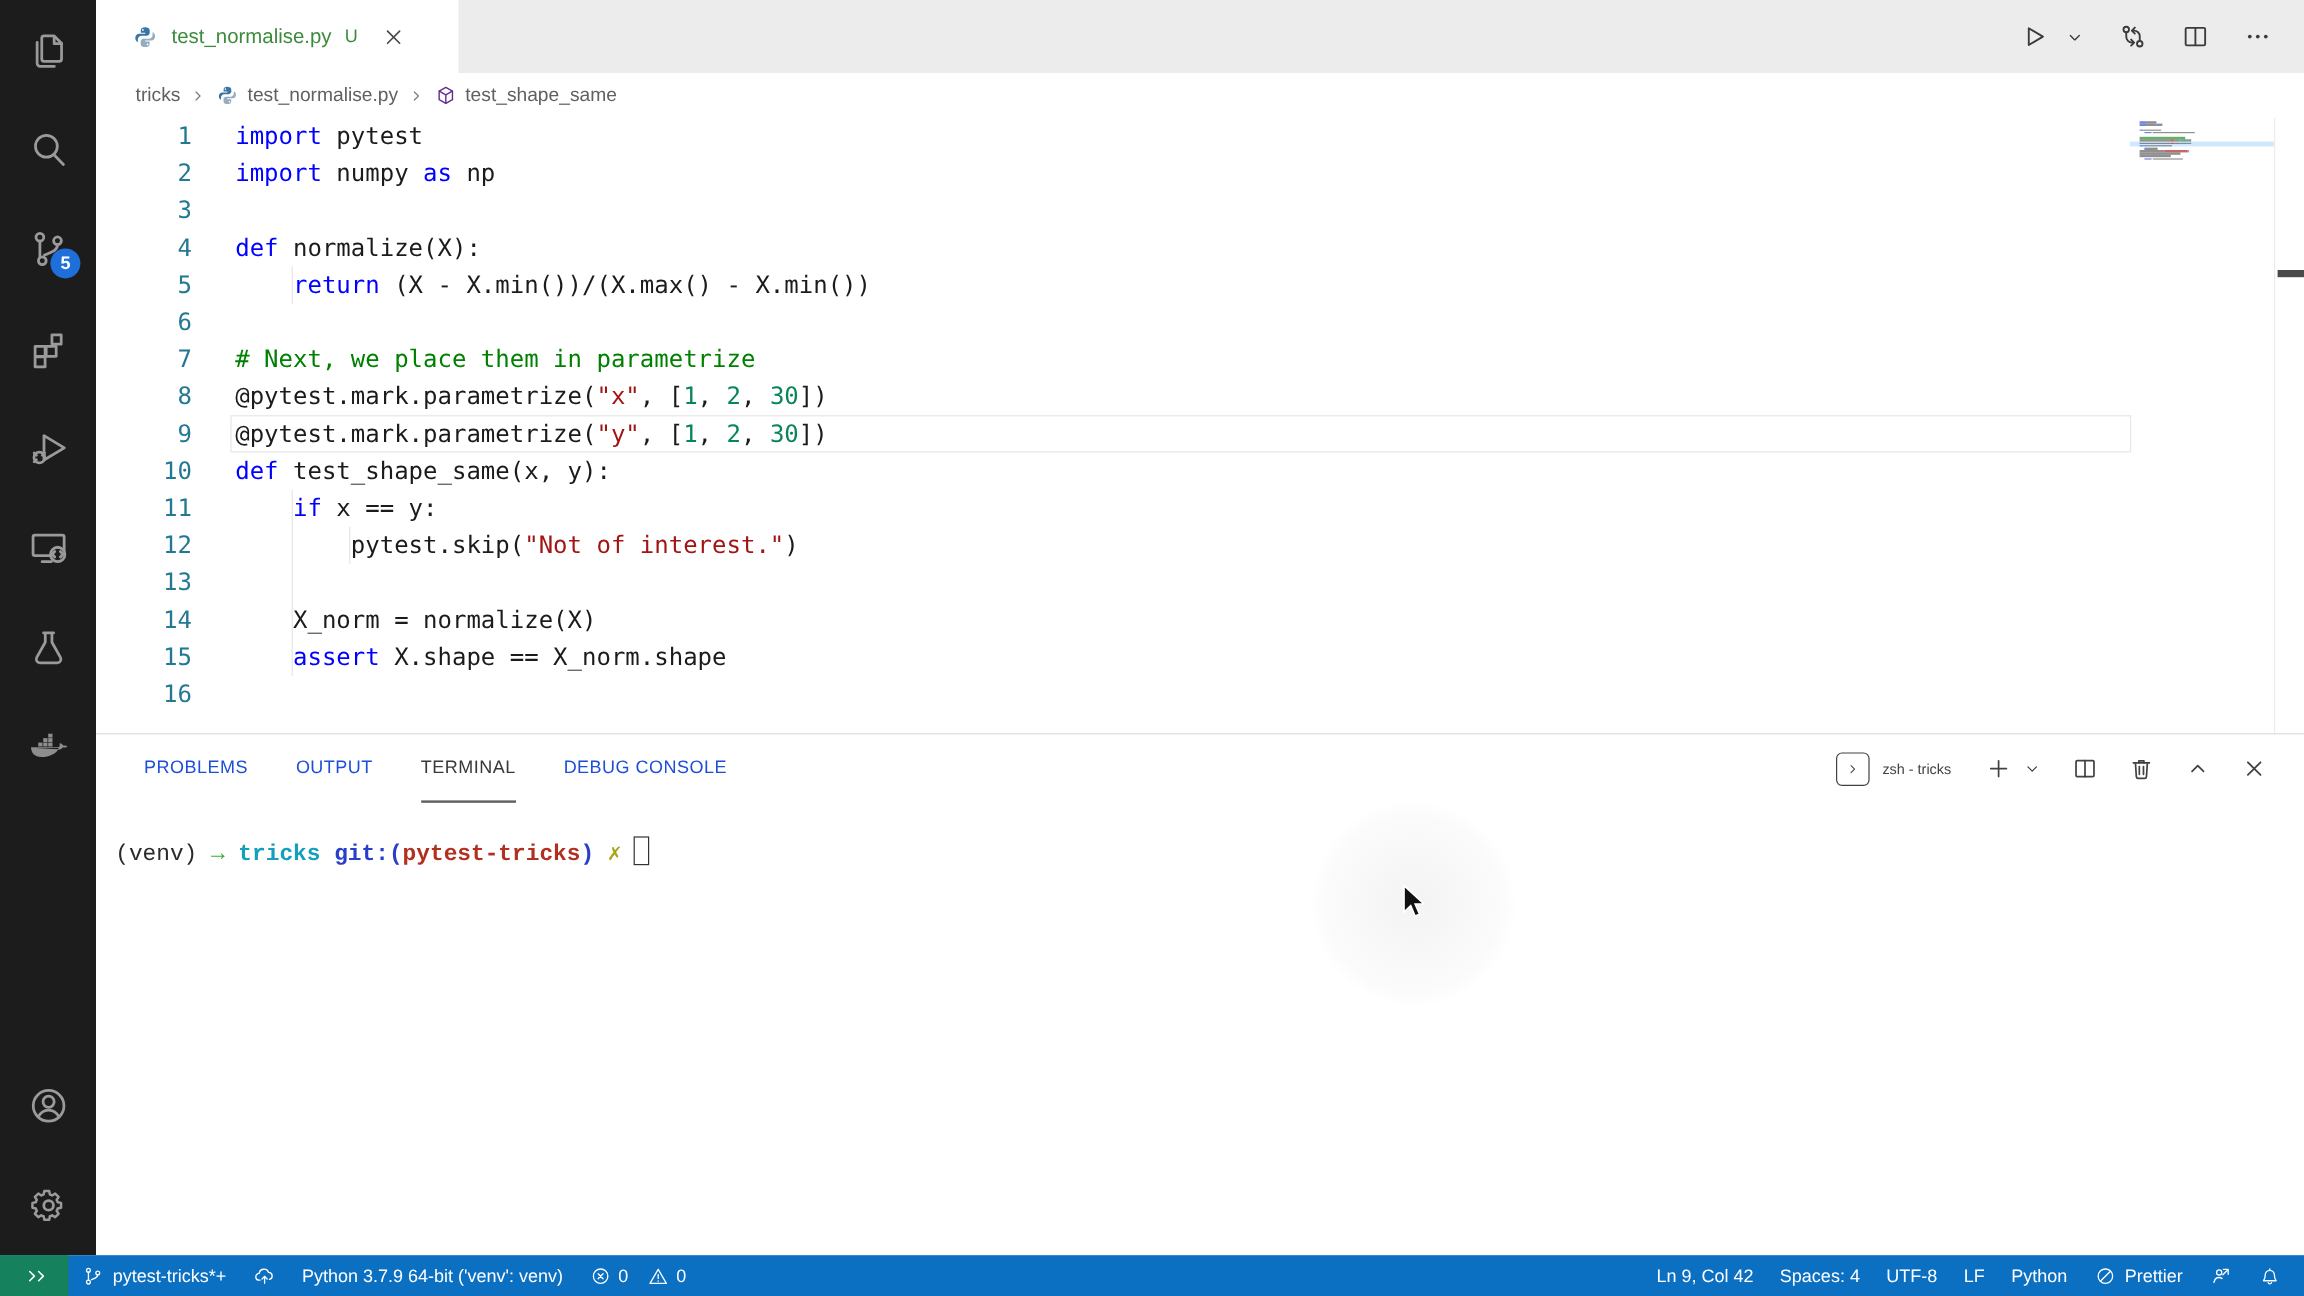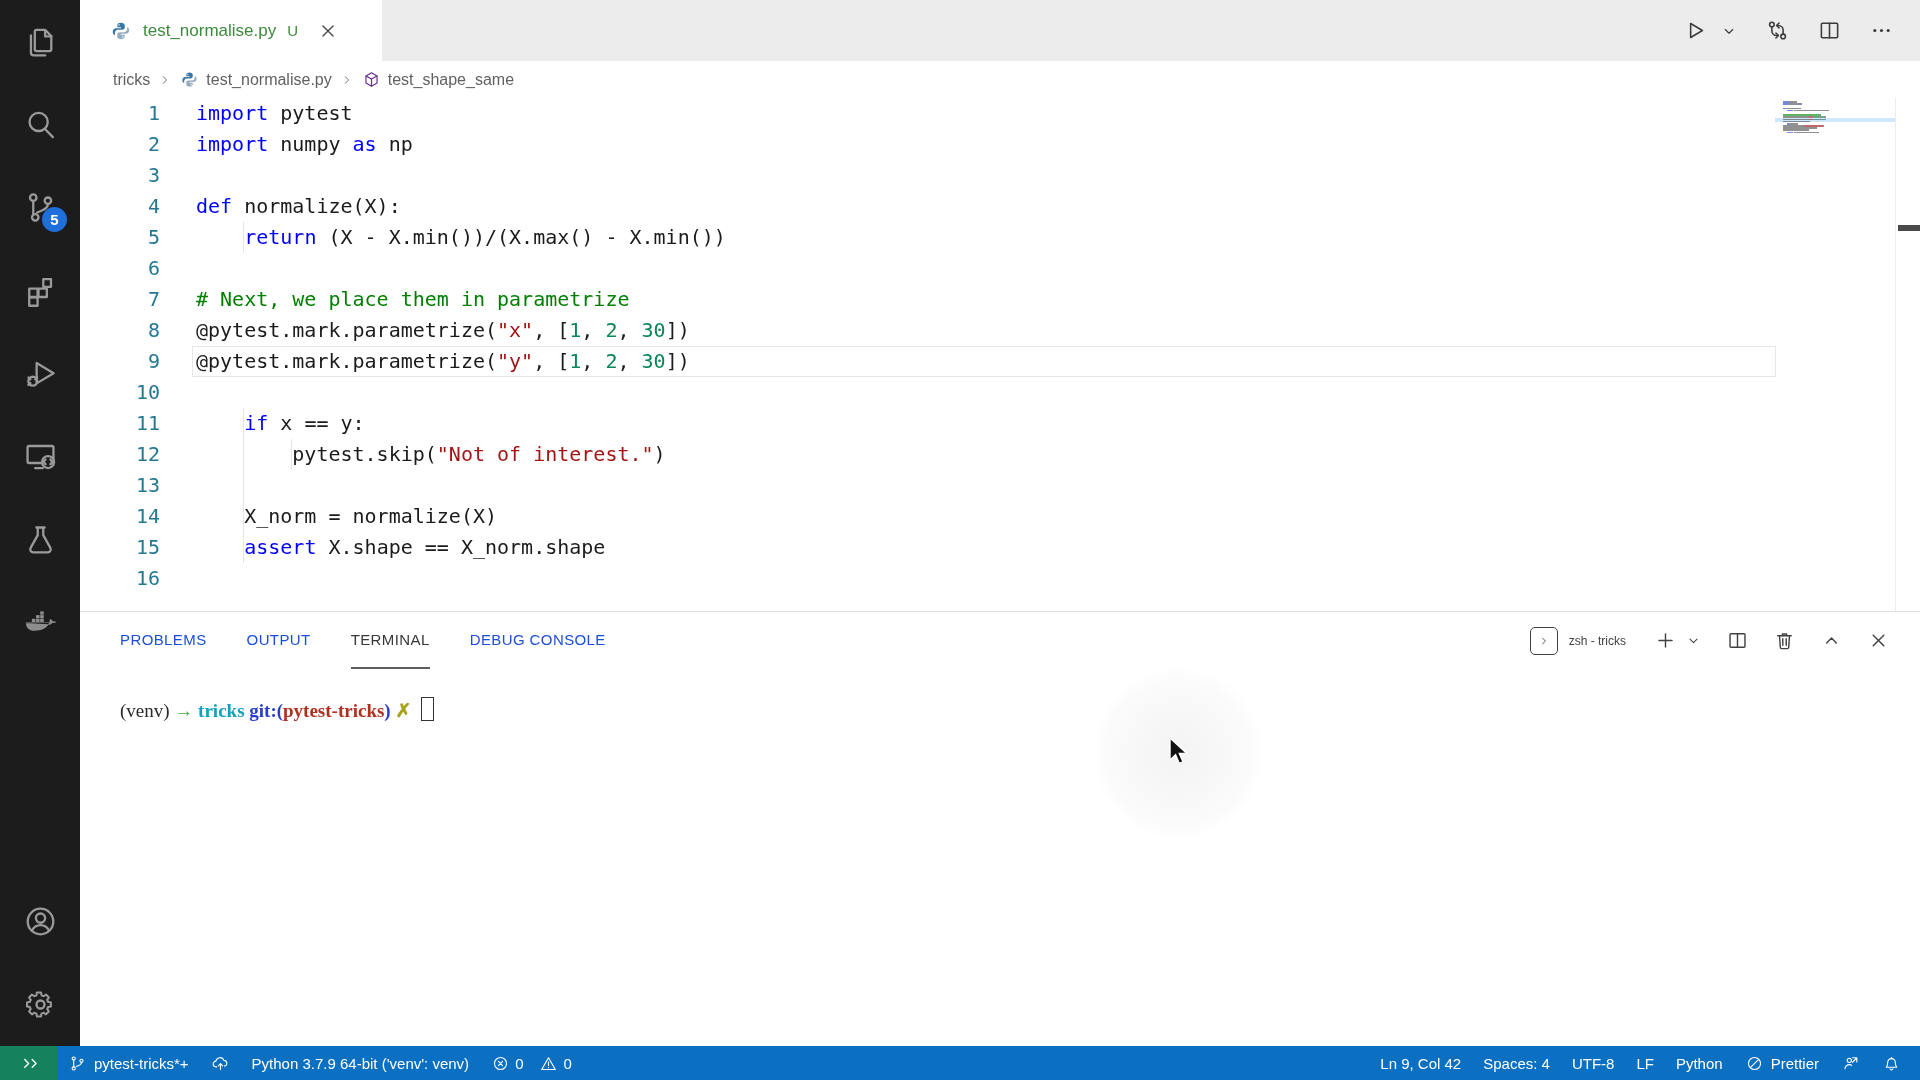--- a/index.html
+++ b/index.html
@@ -61,21 +61,21 @@
   .ptab.active{color:#383838;border-bottom-color:#5f5f5f}
   #panel-right{position:absolute;right:30px;top:0;height:57px;display:flex;align-items:center;
                gap:24px;color:#424242}
   #term-chip{display:flex;align-items:center;gap:11px;margin-right:4px;cursor:pointer}
   #term-chip-box{width:26px;height:26px;border:1.6px solid #424242;border-radius:5px;
                  display:flex;align-items:center;justify-content:center}
   #term-chip-box .icon{width:14px;height:14px}
   #term-chip-label{font-size:12px;color:#424242}
   #panel-right .p-act{width:23px;height:23px;cursor:pointer}
   #panel-right .p-act.small{width:17px;height:17px;margin-left:-16px}
-  #terminal-body{padding:28px 0 0 40px;font-family:Liberation Serif, serif;font-size:19px;line-height:26px}
+  #terminal-body{padding:28px 0 0 16px;font-family:Liberation Mono, monospace;font-size:19px;line-height:26px}
   .t-plain{color:#2a2a2a}
   .t-green{color:#39ac39;font-weight:bold}
   .t-cyan{color:#13a0bf;font-weight:bold}
   .t-blue{color:#2a3fc9;font-weight:bold}
   .t-red{color:#b13020;font-weight:bold}
   .t-yellow{color:#a9a416;font-weight:bold}
   #terminal-cursor{display:inline-block;width:11px;height:22px;border:1.6px solid #333;
                    vertical-align:-4px;margin-left:10px}
   
   #mouse-halo{position:absolute;left:1093px;top:668px;width:170px;height:170px;border-radius:50%;
@@ -312,21 +312,21 @@
     <div id="code-lines">
         <div class="row"><span class="lineno">1</span><span class="codetext"><span class="tok-k">import</span><span class="tok-p"> pytest</span></span></div>
         <div class="row"><span class="lineno">2</span><span class="codetext"><span class="tok-k">import</span><span class="tok-p"> numpy </span><span class="tok-k">as</span><span class="tok-p"> np</span></span></div>
         <div class="row"><span class="lineno">3</span><span class="codetext"></span></div>
         <div class="row"><span class="lineno">4</span><span class="codetext"><span class="tok-k">def</span><span class="tok-p"> normalize(X):</span></span></div>
         <div class="row"><span class="lineno">5</span><span class="guide" style="left: 163.2px;"></span><span class="codetext"><span class="tok-p">    </span><span class="tok-k">return</span><span class="tok-p"> (X - X.min())/(X.max() - X.min())</span></span></div>
         <div class="row"><span class="lineno">6</span><span class="codetext"></span></div>
         <div class="row"><span class="lineno">7</span><span class="codetext"><span class="tok-c"># Next, we place them in parametrize</span></span></div>
         <div class="row"><span class="lineno">8</span><span class="codetext"><span class="tok-p">@pytest.mark.parametrize(</span><span class="tok-s">"x"</span><span class="tok-p">, [</span><span class="tok-n">1</span><span class="tok-p">, </span><span class="tok-n">2</span><span class="tok-p">, </span><span class="tok-n">30</span><span class="tok-p">])</span></span></div>
         <div class="row"><span class="lineno">9</span><span class="codetext"><span class="tok-p">@pytest.mark.parametrize(</span><span class="tok-s">"y"</span><span class="tok-p">, [</span><span class="tok-n">1</span><span class="tok-p">, </span><span class="tok-n">2</span><span class="tok-p">, </span><span class="tok-n">30</span><span class="tok-p">])</span></span></div>
-        <div class="row"><span class="lineno">10</span></div>
+        <div class="row"><span class="lineno">10</span><span class="codetext"><span class="tok-k">def</span><span class="tok-p"> test_shape_same(x, y):</span></span></div>
         <div class="row"><span class="lineno">11</span><span class="guide" style="left: 163.2px;"></span><span class="codetext"><span class="tok-p">    </span><span class="tok-k">if</span><span class="tok-p"> x == y:</span></span></div>
         <div class="row"><span class="lineno">12</span><span class="guide" style="left: 163.2px;"></span><span class="guide" style="left: 211.4px;"></span><span class="codetext"><span class="tok-p">        pytest.skip(</span><span class="tok-s">"Not of interest."</span><span class="tok-p">)</span></span></div>
         <div class="row"><span class="lineno">13</span><span class="guide" style="left: 163.2px;"></span></div>
         <div class="row"><span class="lineno">14</span><span class="guide" style="left: 163.2px;"></span><span class="codetext"><span class="tok-p">    X_norm = normalize(X)</span></span></div>
         <div class="row"><span class="lineno">15</span><span class="guide" style="left: 163.2px;"></span><span class="codetext"><span class="tok-p">    </span><span class="tok-k">assert</span><span class="tok-p"> X.shape == X_norm.shape</span></span></div>
         <div class="row"><span class="lineno">16</span><span class="codetext"></span></div>
       </div>
     <div id="minimap">
         <div id="mm-band" style="top: 16.6px;"></div>
         <div class="mm-row">

